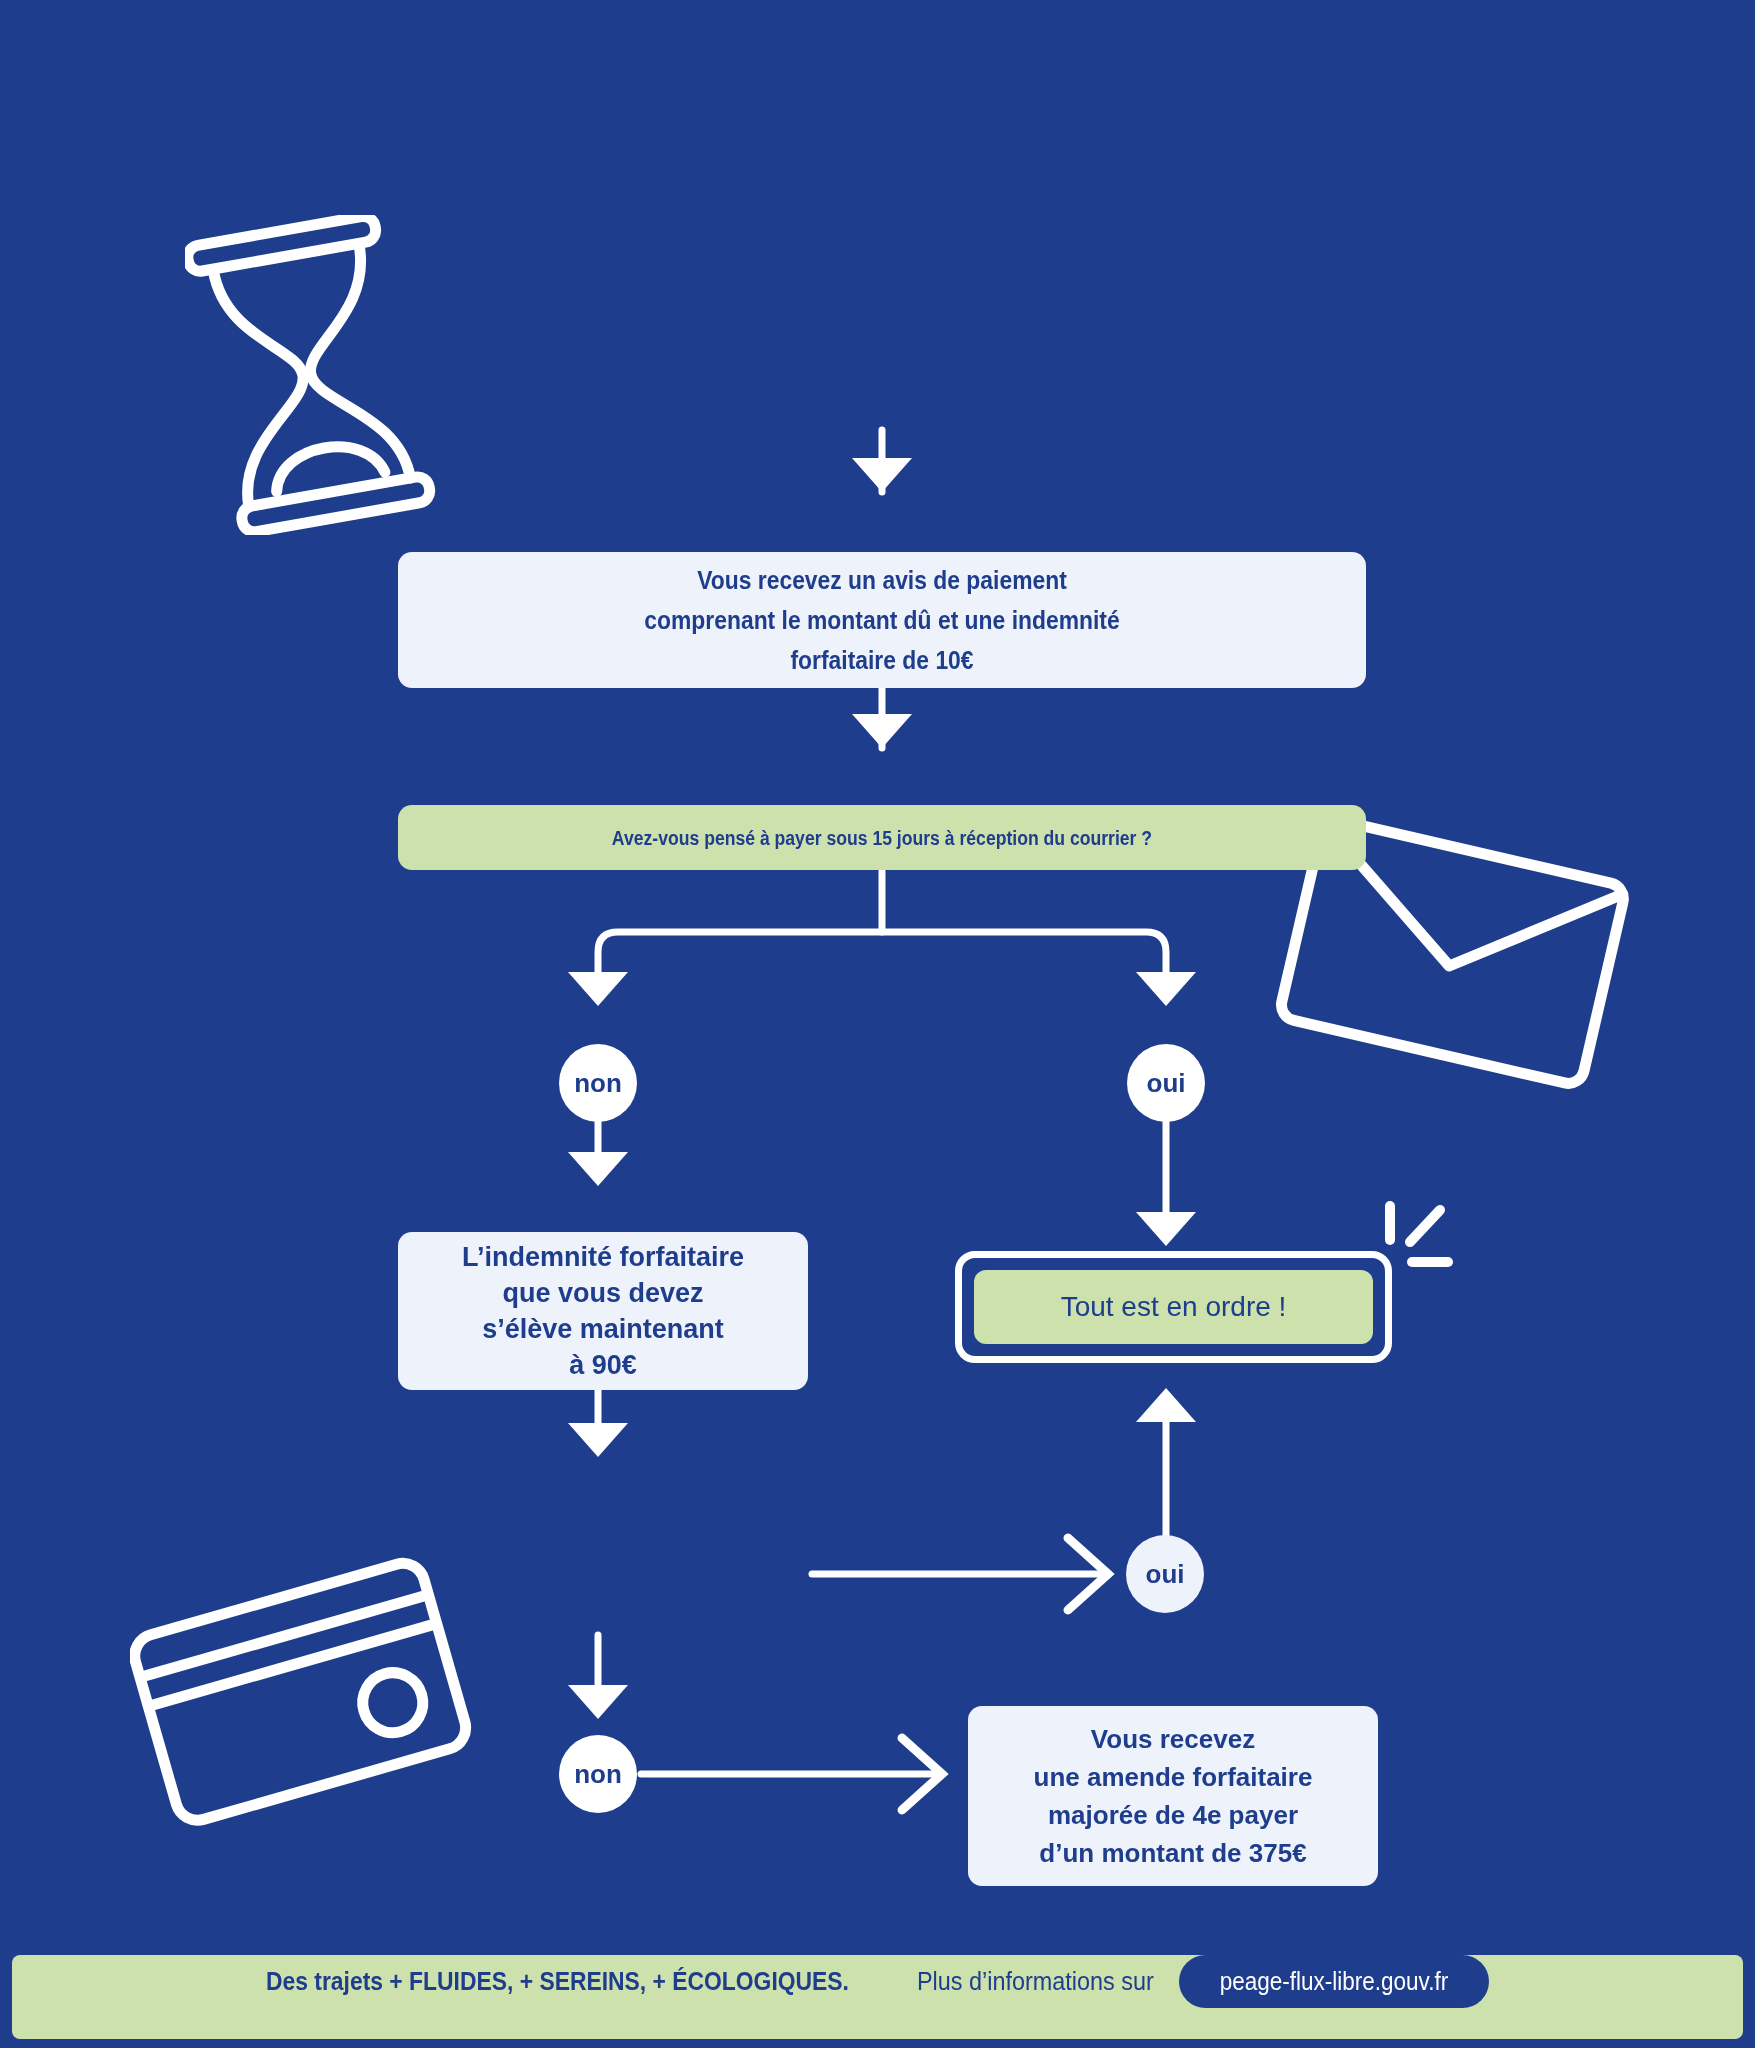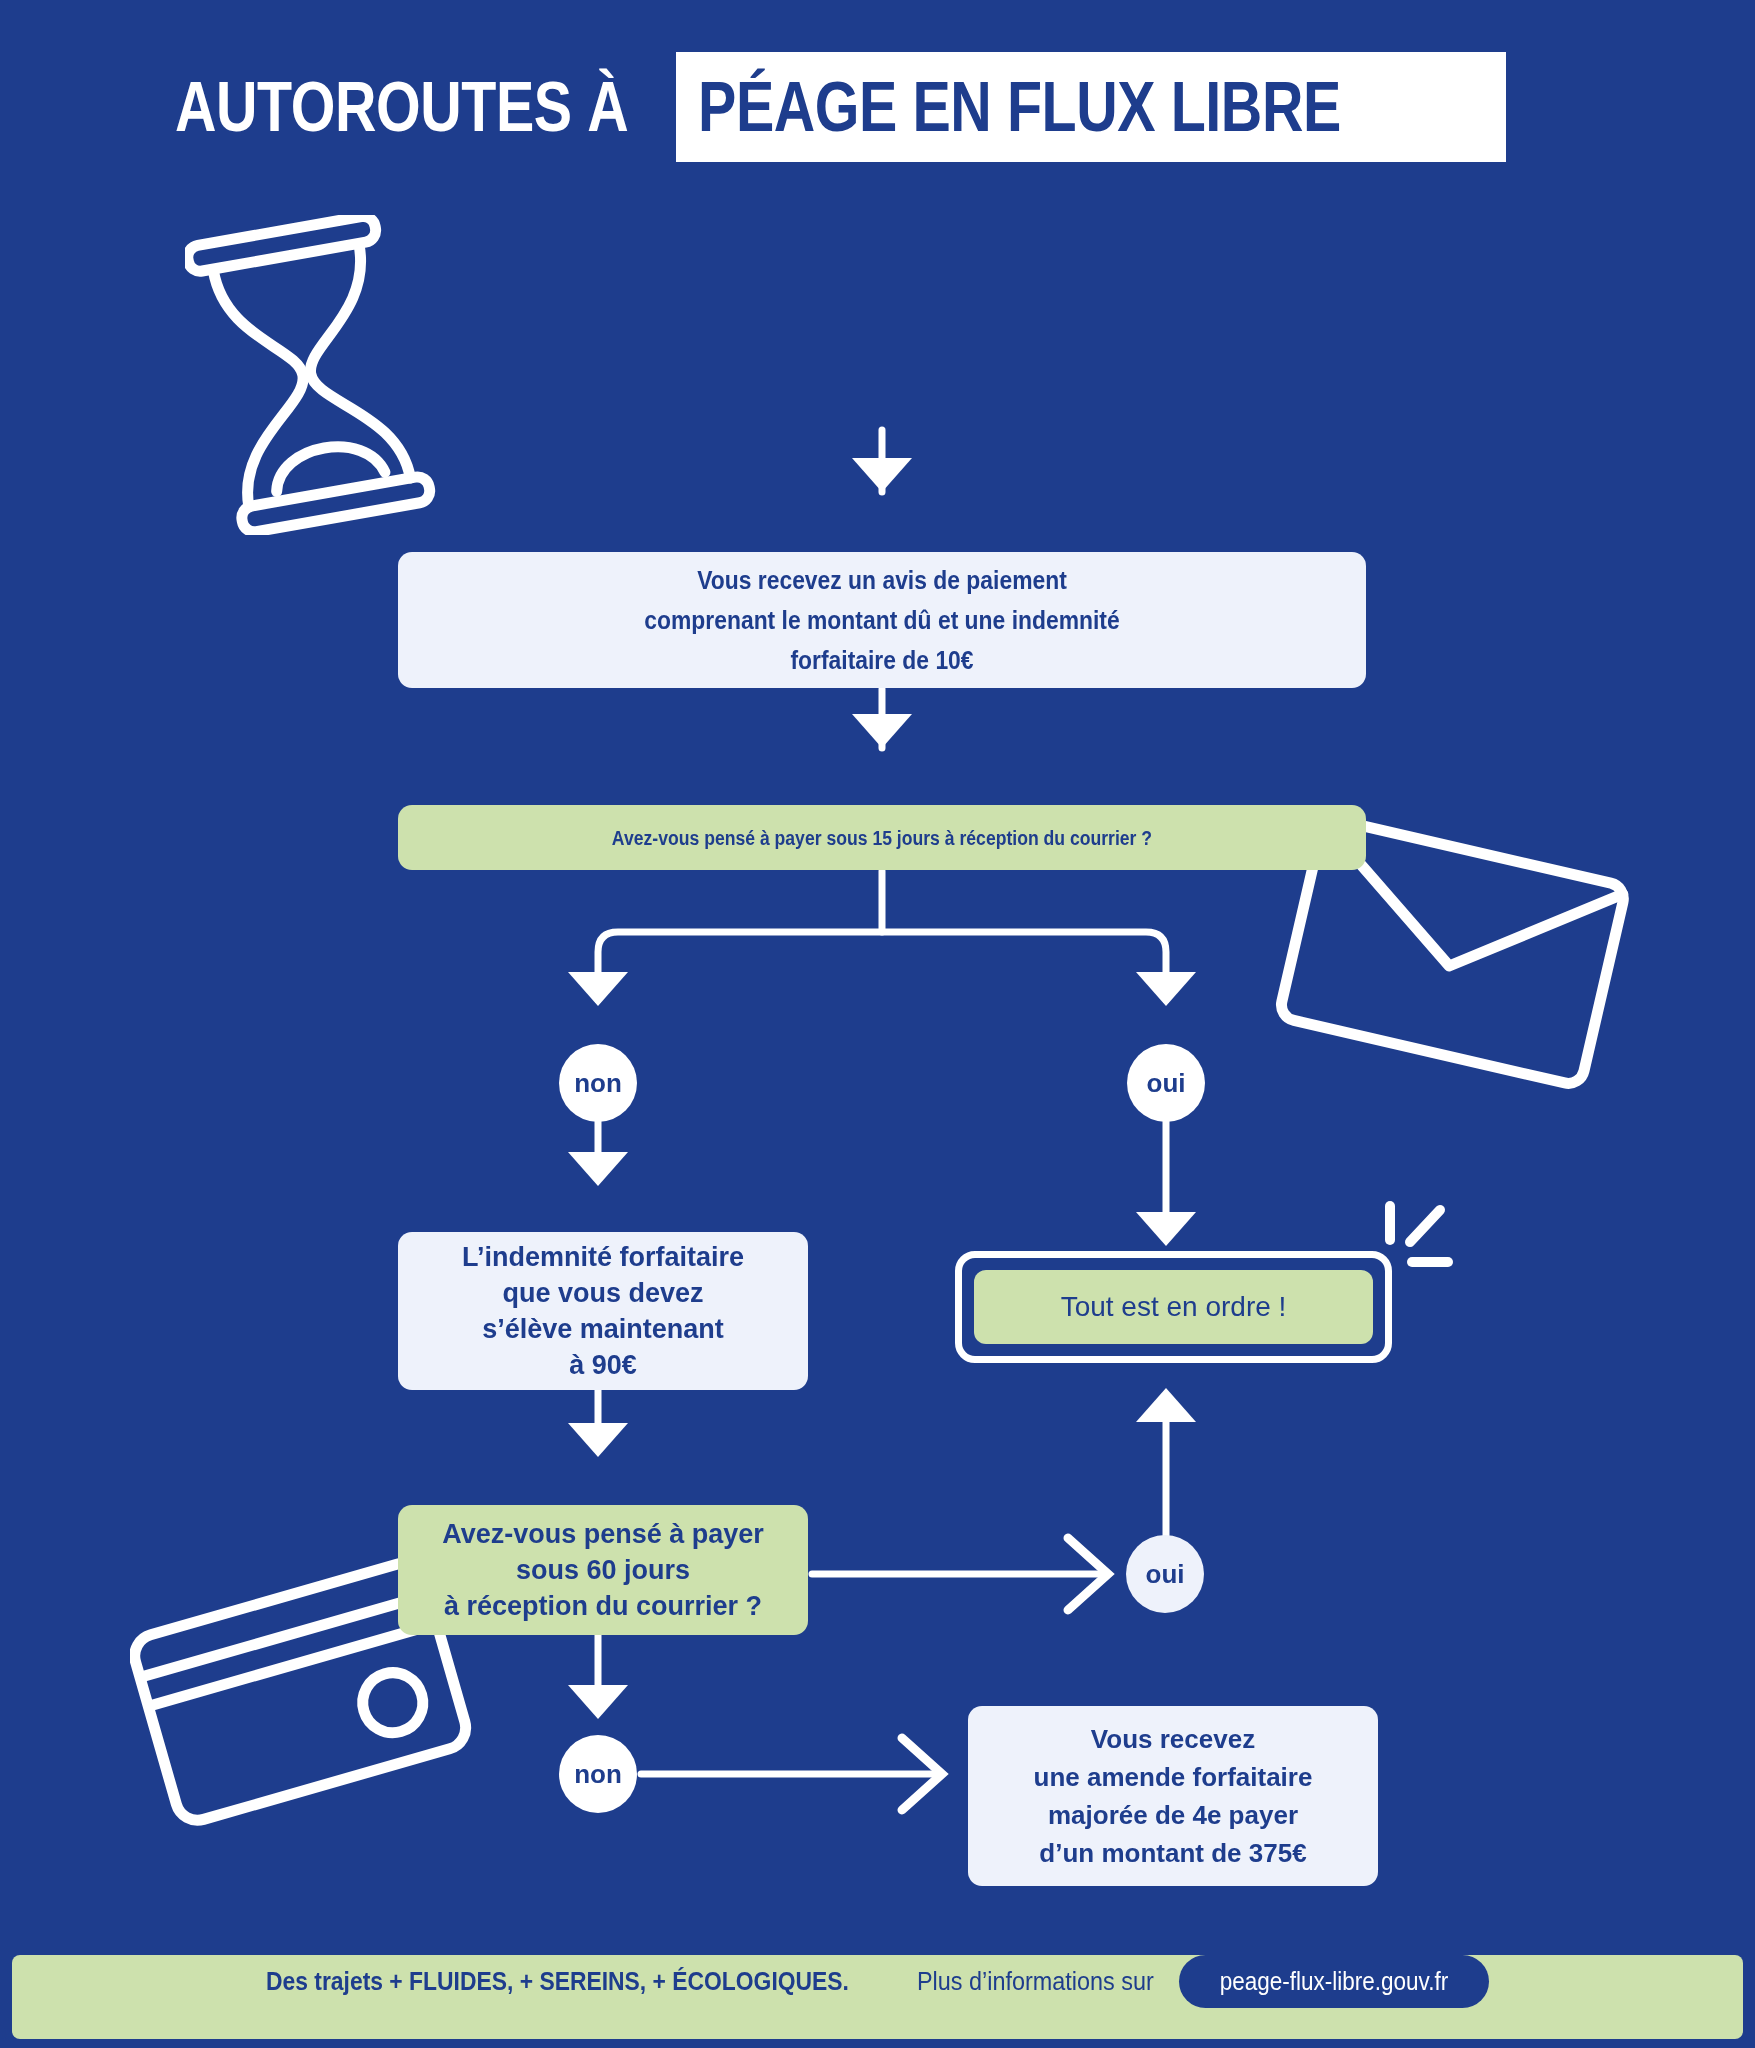--- a/index.html
+++ b/index.html
@@ -206,28 +206,20 @@
     display: inline-block;
     transform: scaleX(0.9);
   }
   b { font-weight: 700; }
 </style>
 </head>
 <body>
 
 <div id="poster">
 
-  <div class="header">
-    <div class="title-wrap">
-      <div class="title-part1">AUTOROUTES À</div>
-      <div class="title-part2-box">
-        <div class="title-part2">PÉAGE EN FLUX LIBRE</div>
-      </div>
-    </div>
-  </div>
 
   <svg class="deco" id="icon-hourglass" width="260" height="320" viewBox="0 0 260 320" fill="none">
     <g stroke="#ffffff" stroke-width="11" stroke-linecap="round" stroke-linejoin="round" transform="rotate(-10 130 160)">
       <rect x="25" y="12" width="190" height="26" rx="12"></rect>
       <rect x="33" y="278" width="190" height="26" rx="12"></rect>
       <path d="M48 40 C48 108 118 130 118 158 C118 188 42 212 42 278"></path>
       <path d="M196 40 C196 108 126 130 126 158 C126 188 206 212 206 278"></path>
       <path d="M72 268 C82 222 170 222 182 268"></path>
     </g>
   </svg>
@@ -327,27 +319,20 @@
       <div><span>à </span><b>90€</b></div>
     </div>
   </div>
 
   <div class="box" id="box-ok-outer">
     <div id="box-ok-inner">
       <span>Tout est en ordre !</span>
     </div>
   </div>
 
-  <div class="box box-green" id="box-q60">
-    <div class="inner">
-      <div>Avez-vous pensé à payer</div>
-      <div><span>sous </span><b>60 jours</b></div>
-      <div>à réception du courrier ?</div>
-    </div>
-  </div>
 
   <div class="circle circle-pale" id="circle-oui-2">oui</div>
   <div class="circle circle-white" id="circle-non-2">non</div>
 
   <div class="box box-pale" id="box-fine">
     <div class="inner">
       <div>Vous recevez</div>
       <div>une amende forfaitaire</div>
       <div>majorée de 4e payer</div>
       <div><span>d’un montant de </span><b>375€</b></div>

